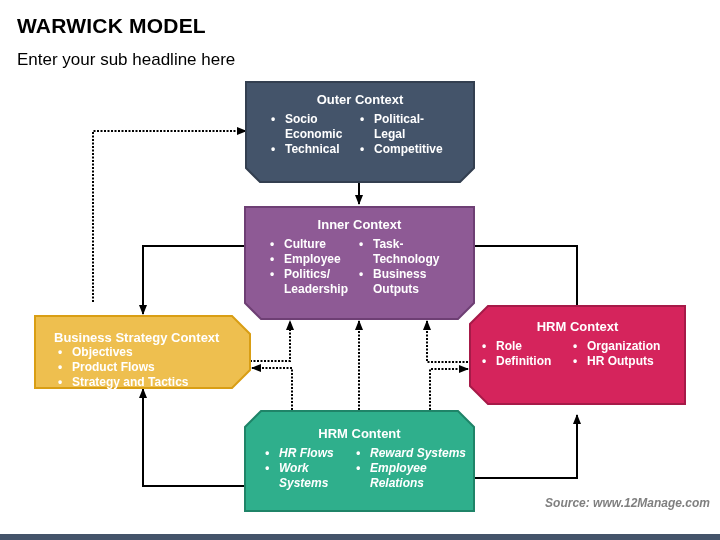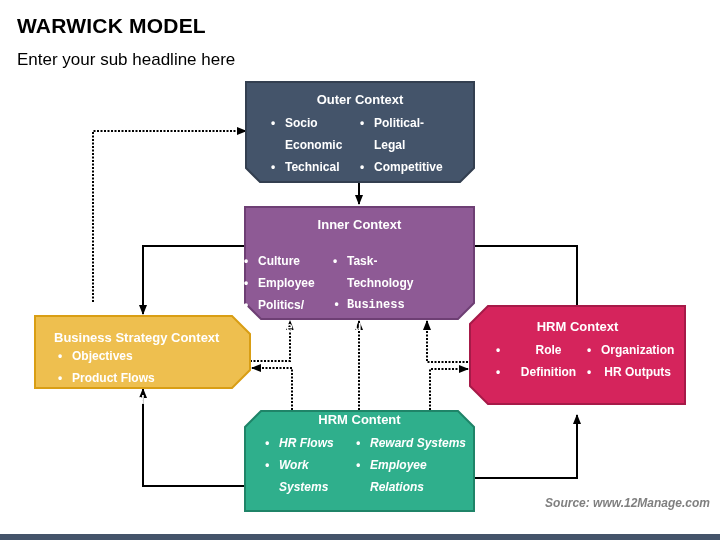--- a/index.html
+++ b/index.html
@@ -21,21 +21,21 @@
     position: absolute; color: #fff; box-sizing: border-box;
   }
   .box .shape { position: absolute; left: 0; top: 0; width: 100%; height: 100%; }
   .box .content { position: relative; z-index: 1; }
   .box-title {
     font-weight: bold; font-size: 13px; text-align: center; white-space: nowrap;
   }
   .cols { display: flex; }
   ul { list-style: none; margin: 0; padding: 0; }
   li {
-    font-size: 12px; line-height: 22px; position: relative; padding-left: 14px; font-weight: bold;
+    font-size: 12px; line-height: 15px; position: relative; padding-left: 14px; font-weight: bold;
   }
   li::before {
     content: "\2022"; position: absolute; left: 0; top: 0; font-size: 12px;
   }
   .footer-bar {
     position: absolute; left: 0; top: 534px; width: 720px; height: 6px; background: #44546a;
   }
   .source {
     position: absolute; right: 10px; top: 496px;
     font-size: 12px; font-style: italic; font-weight: bold; color: #7f7f7f;
@@ -95,29 +95,29 @@
     </div>
   </div>
 </div>
 
 <div class="box" style="left:244px; top:206px; width:231px; height:114px;">
   <svg class="shape" viewBox="0 0 231 114" preserveAspectRatio="none">
     <polygon points="1,1 230,1 230,97 214,113 17,113 1,97" fill="#8e5a95" stroke="#6e3f74" stroke-width="2"></polygon>
   </svg>
   <div class="content" style="padding-top:11px;">
     <div class="box-title">Inner Context</div>
-    <div class="cols" style="margin-top:18px; ">
+    <div class="cols" style="margin-top:5px; padding-left:26px;">
       <ul style="width:89px;">
         <li>Culture</li>
         <li>Employee</li>
         <li style="width:66px;">Politics/ Leadership</li>
       </ul>
       <ul>
         <li style="width:66px;">Task-Technology</li>
-        <li style="width:56px;font-family:Liberation Mono, monospace;">Business Outputs</li>
+        <li style="width:56px;">Business Outputs</li>
       </ul>
     </div>
   </div>
 </div>
 
 <div class="box" style="left:34px; top:315px; width:217px; height:74px;">
   <svg class="shape" viewBox="0 0 217 74" preserveAspectRatio="none">
     <polygon points="1,1 198,1 216,19 216,55 198,73 1,73" fill="#eebf4f" stroke="#d99e14" stroke-width="2"></polygon>
   </svg>
   <div class="content" style="padding-top:15px; padding-left:14px;">
@@ -129,38 +129,38 @@
     </ul>
   </div>
 </div>
 
 <div class="box" style="left:469px; top:305px; width:217px; height:100px;">
   <svg class="shape" viewBox="0 0 217 100" preserveAspectRatio="none">
     <polygon points="19,1 216,1 216,99 19,99 1,81 1,19" fill="#d5245c" stroke="#a61a48" stroke-width="2"></polygon>
   </svg>
   <div class="content" style="padding-top:14px;">
     <div class="box-title">HRM Context</div>
-    <div class="cols" style="margin-top:5px; padding-left:27px;text-align:center;">
+    <div class="cols" style="margin-top:5px; padding-left:13px;">
       <ul style="width:91px;">
         <li>Role</li>
         <li>Definition</li>
       </ul>
       <ul>
         <li>Organization</li>
         <li>HR Outputs</li>
       </ul>
     </div>
   </div>
 </div>
 
 <div class="box" style="left:244px; top:410px; width:231px; height:102px;">
   <svg class="shape" viewBox="0 0 231 102" preserveAspectRatio="none">
     <polygon points="17,1 214,1 230,17 230,101 1,101 1,17" fill="#2faf8c" stroke="#1f8468" stroke-width="2"></polygon>
   </svg>
-  <div class="content" style="padding-top:2px;">
+  <div class="content" style="padding-top:16px;">
     <div class="box-title">HRM Content</div>
     <div class="cols" style="margin-top:5px; padding-left:21px;font-style:italic;">
       <ul style="width:91px;">
         <li>HR Flows</li>
         <li style="width:50px;">Work Systems</li>
       </ul>
       <ul>
         <li>Reward Systems</li>
         <li style="width:62px;">Employee Relations</li>
       </ul>

